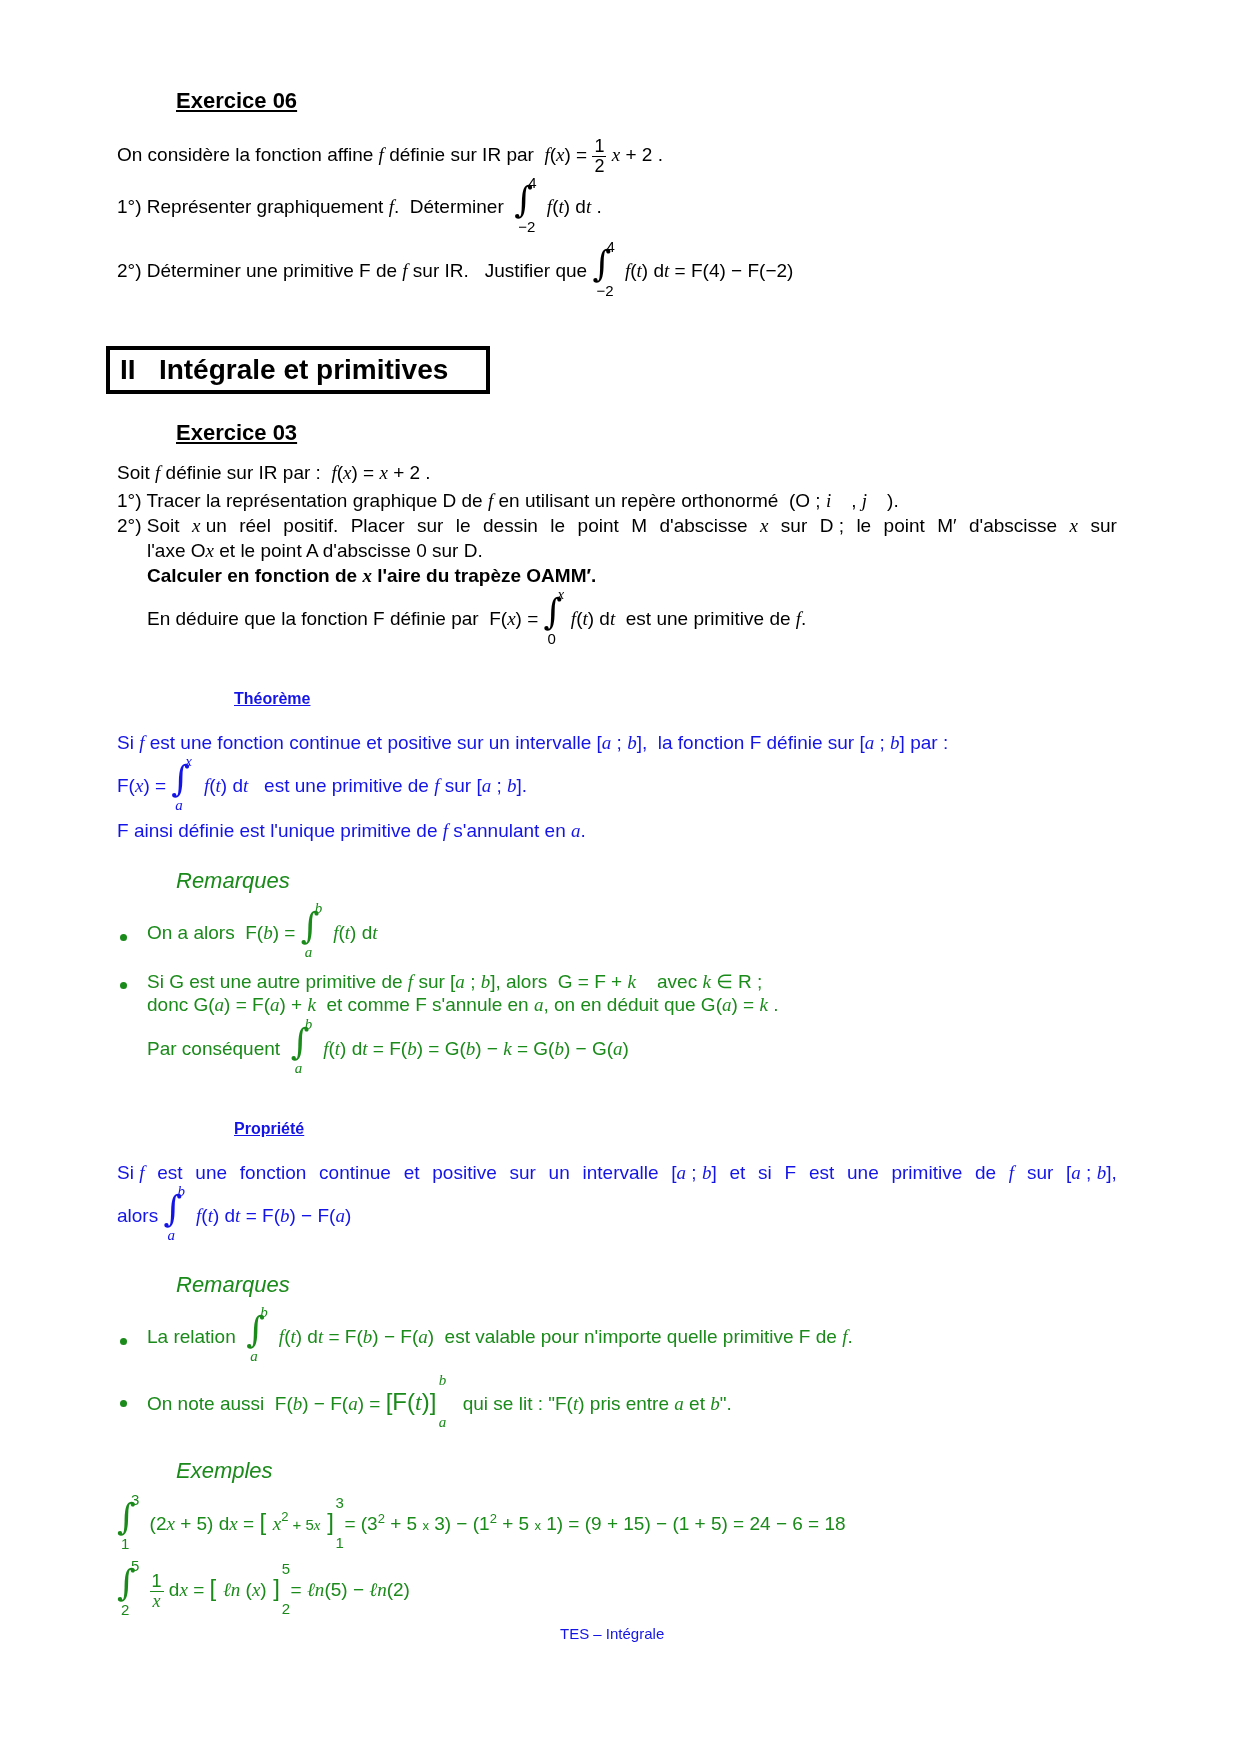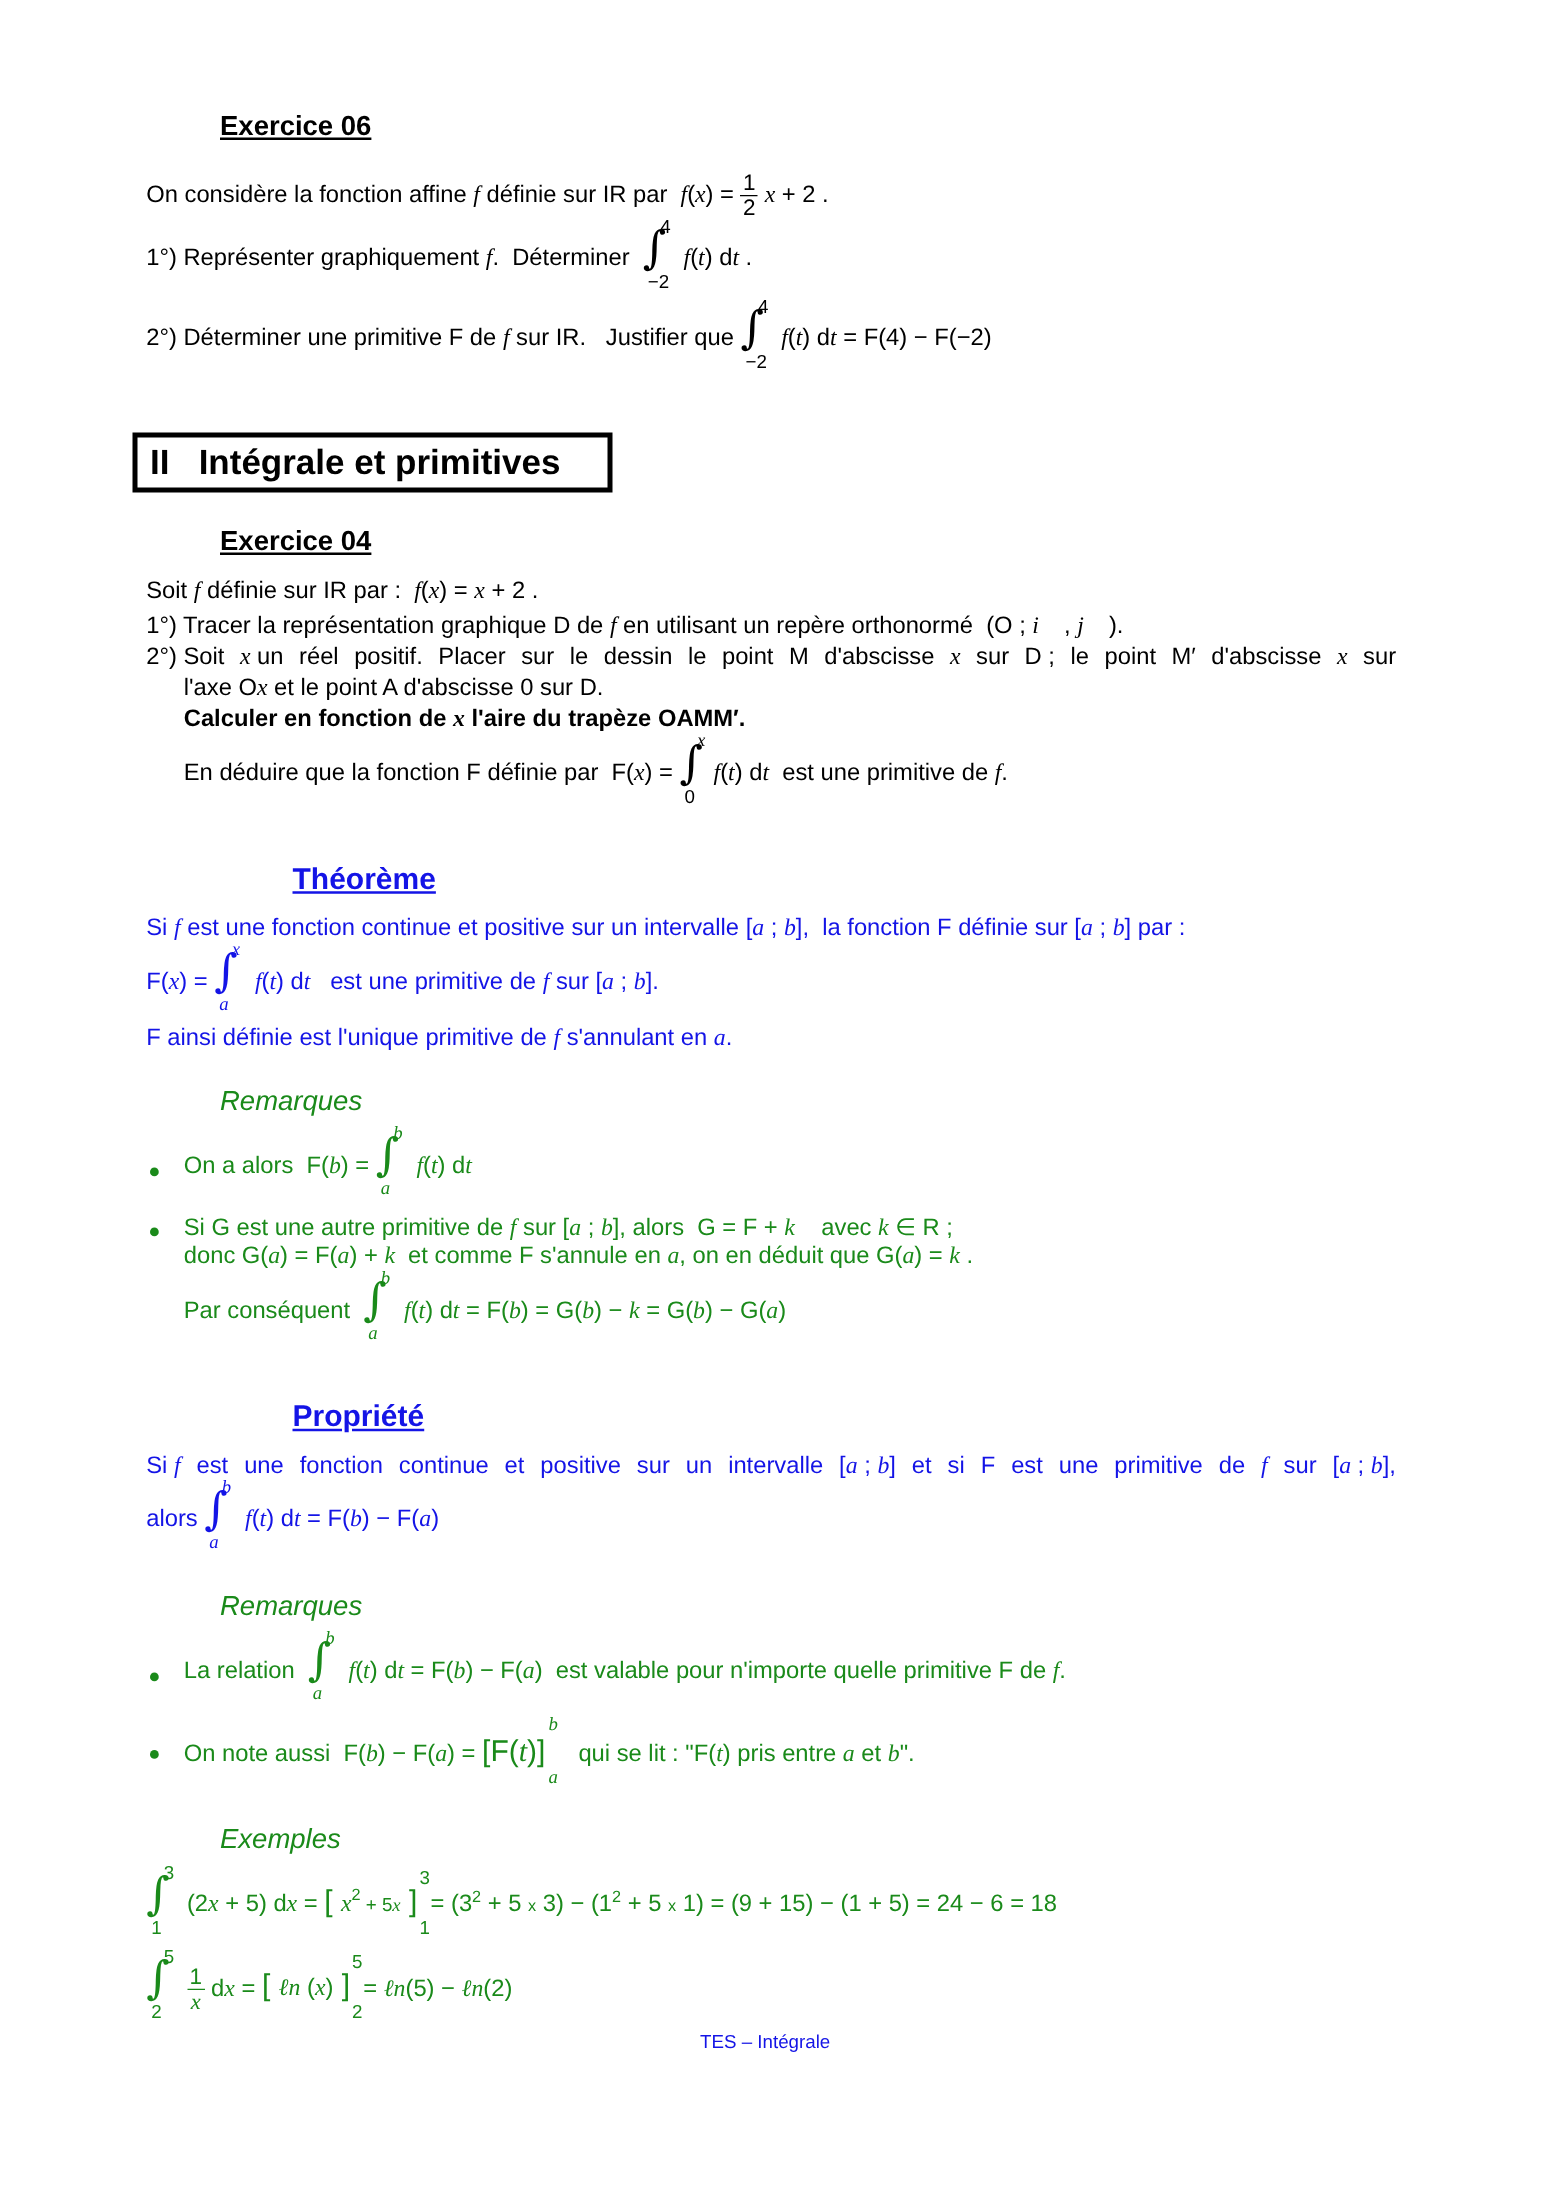--- a/index.html
+++ b/index.html
@@ -6,21 +6,21 @@
   body { width:1240px; height:1754px; position:relative; overflow:hidden;
          font-family:"Liberation Sans", sans-serif; font-size:19px; color:#000; }
   .abs { position:absolute; white-space:nowrap; }
   .mi { font-family:"Liberation Serif", serif; font-style:italic; }
   .ex-title { font-weight:bold; text-decoration:underline; font-size:22px; }
   .sec-box { position:absolute; left:106px; top:346px; width:384px; height:48px;
              border:4px solid #000; box-sizing:border-box; }
   .sec-title { position:absolute; left:120px; top:354px; font-weight:bold; font-size:28px; white-space:nowrap; }
   .blue { color:#1414e6; }
   .green { color:#1a8a1a; }
-  .blue-title { color:#1414e6; font-weight:bold; text-decoration:underline; font-size:24px; }
+  .blue-title { color:#1414e6; font-weight:bold; text-decoration:underline; font-size:16px; }
   .rem-title { font-style:italic; font-size:22px; color:#1a8a1a; }
   .integral { display:inline-block; position:relative; width:22px; height:20px; vertical-align:middle; }
   .int-sign { position:absolute; left:0; top:-16px; font-family:"DejaVu Serif", serif; font-size:36px; line-height:1; }
   .int-up { position:absolute; left:14px; top:-24px; font-size:15px; }
   .int-lo { position:absolute; left:4px; top:20px; font-size:15px; }
   .bullet { position:absolute; width:7px; height:7px; border-radius:50%; }
   .frac { display:inline-block; vertical-align:middle; text-align:center; line-height:1.05; font-size:18px; }
   .frac .num { display:block; border-bottom:1px solid currentColor; padding:0 2px; }
   .frac .den { display:block; padding:0 2px; }
   .footer { position:absolute; left:560px; top:1625px; font-size:15px; color:#1414e6; }
@@ -50,21 +50,21 @@
   <span class="integral"><span class="int-sign">∫</span><span class="int-up">4</span><span class="int-lo">−2</span></span>
   &nbsp;<span class="mi">f</span>(<span class="mi">t</span>) d<span class="mi">t</span> = F(4) − F(−2)
 </div>
 
 <div class="sec-box"></div>
 <div class="sec-title">
   <span>II</span>&nbsp;&nbsp;
   <span>Intégrale et primitives</span>
 </div>
 
-<div class="abs ex-title" style="left:176px;top:420px;">Exercice 04</div>
+<div class="abs ex-title" style="left:176px;top:420px;">Exercice 03</div>
 
 <div class="abs" style="left:117px;top:462px;">
   Soit <span class="mi">f</span> définie sur IR par :&nbsp; <span class="mi">f</span>(<span class="mi">x</span>) = <span class="mi">x</span> + 2 .
 </div>
 <div class="abs" style="left:117px;top:490px;">
   1°) Tracer la représentation graphique D de <span class="mi">f</span> en utilisant un repère orthonormé&nbsp; (O ; <span class="mi">i⃗</span> , <span class="mi">j⃗</span> ).
 </div>
 <div class="abs" style="left:117px;top:515px;width:1000px;display:flex;justify-content:space-between;">
   <span>2°) Soit</span>
     <span><span class="mi">x</span> un</span>

